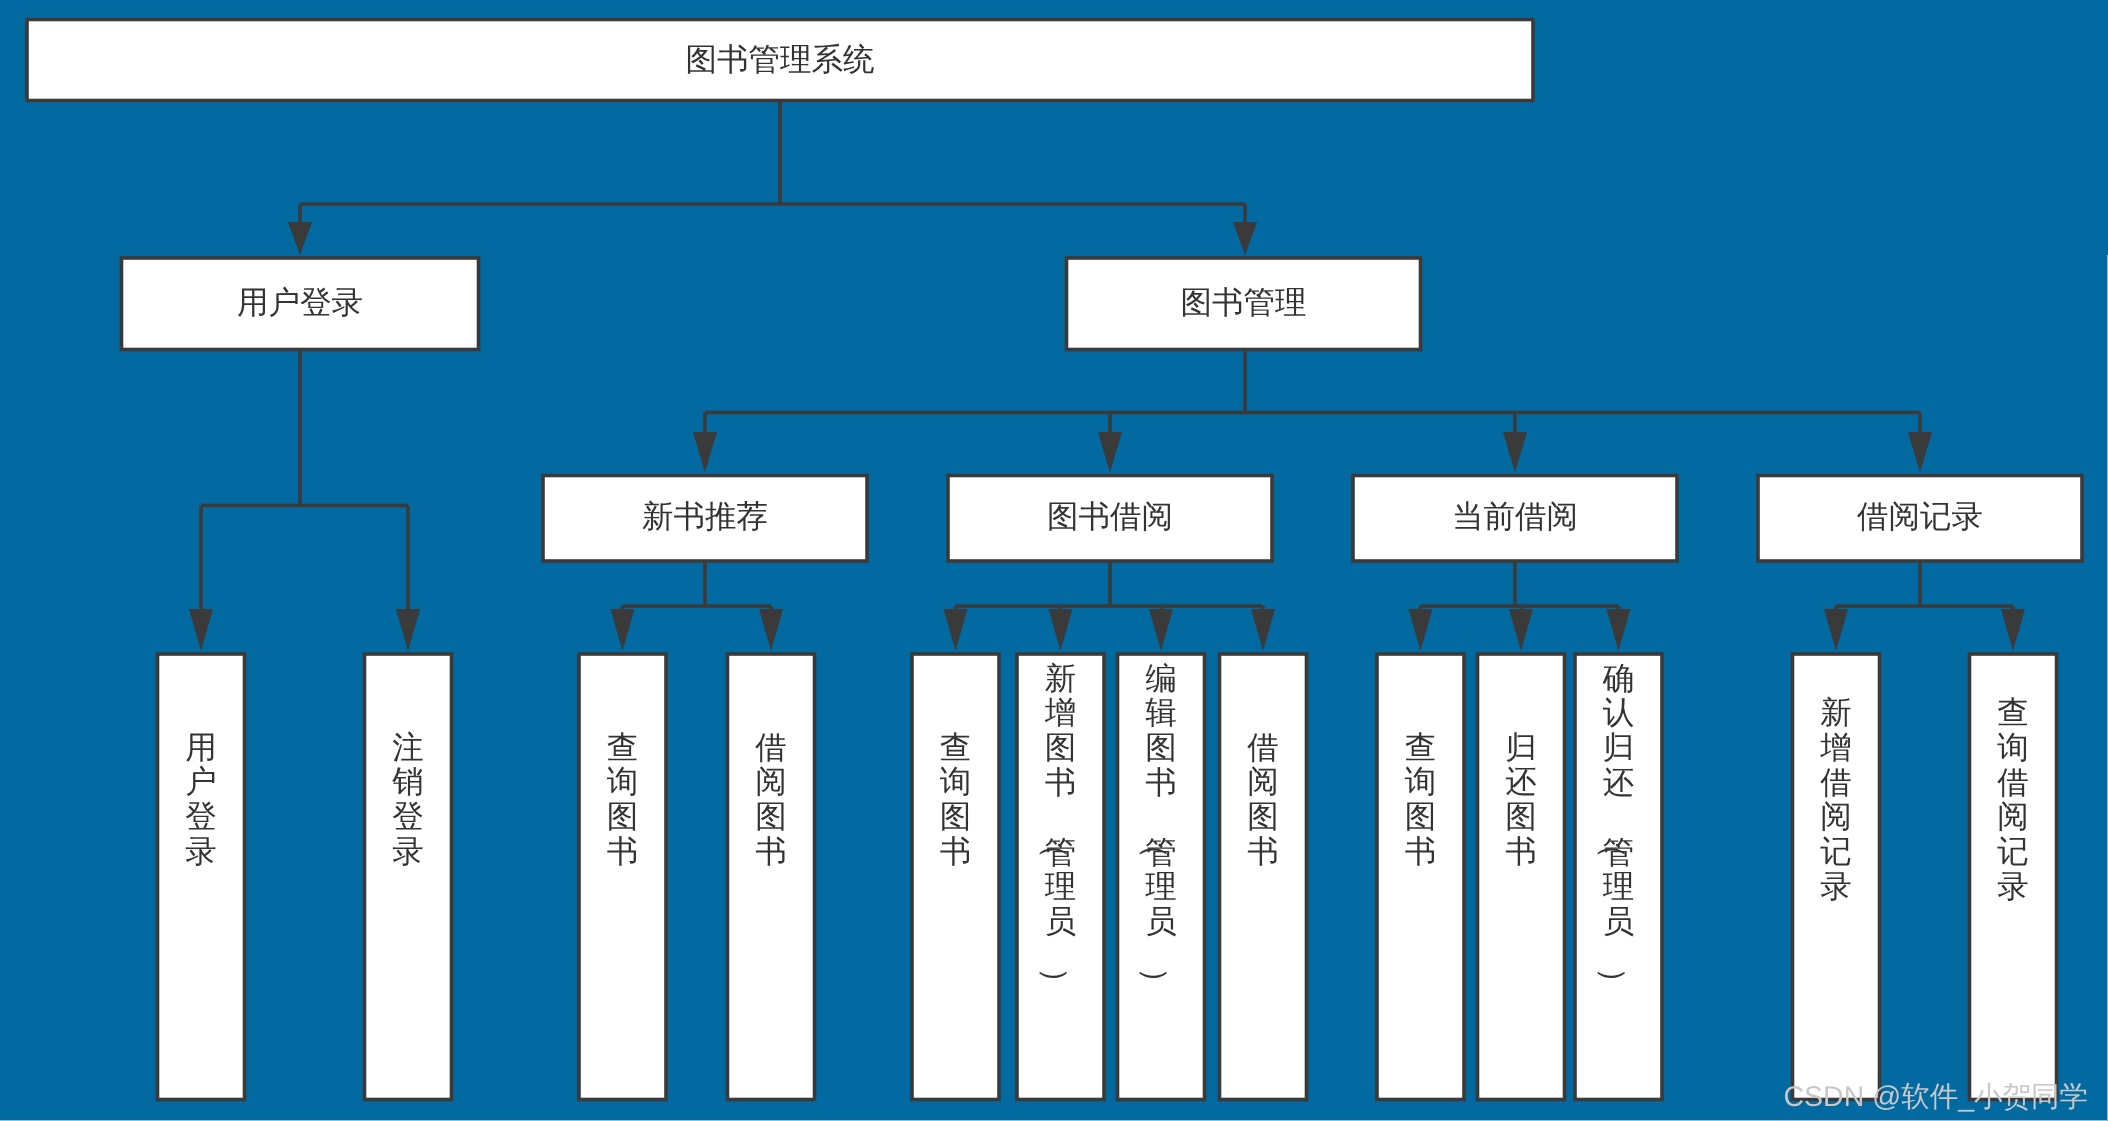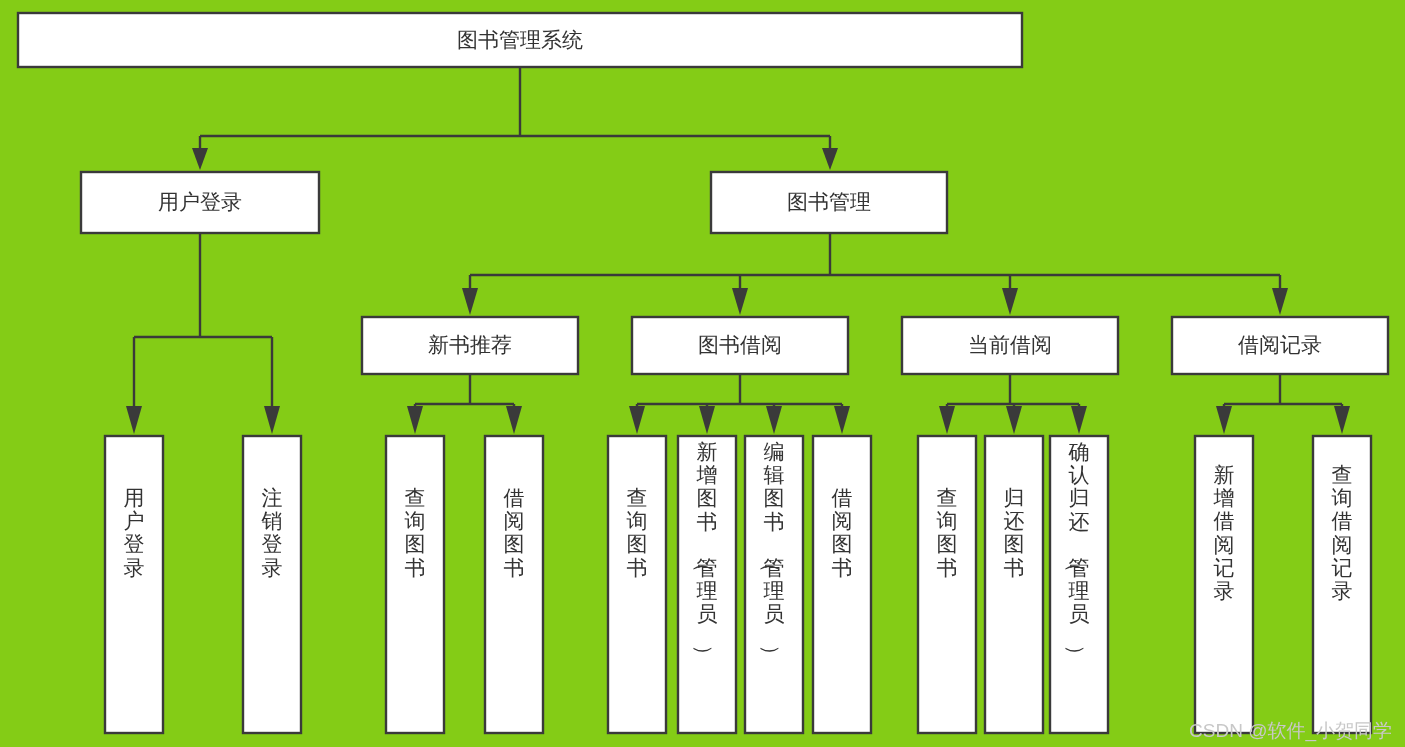--- a/index.html
+++ b/index.html
@@ -10,21 +10,21 @@
   body {
     width: 1405px;
     height: 747px;
     overflow: hidden;
     font-family: "Liberation Sans", "DejaVu Sans", sans-serif;
   }
   #diagram-root {
     position: relative;
     width: 1405px;
     height: 747px;
-    background: #84cc16;
+    background: #0369a1;
   }
   svg.diagram-canvas {
     position: absolute;
     top: 0;
     left: 0;
     width: 1405px;
     height: 747px;
     display: block;
   }
   .node-box {

